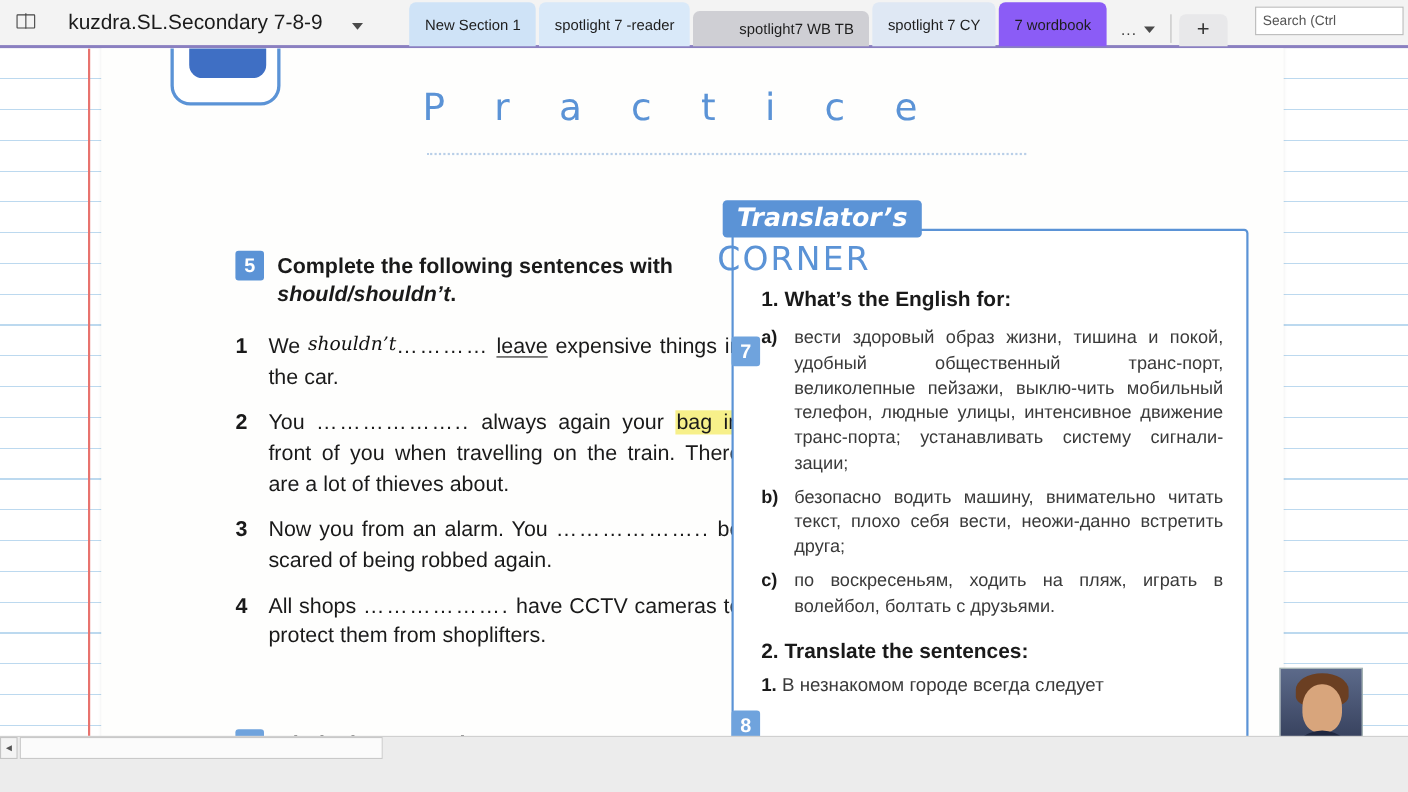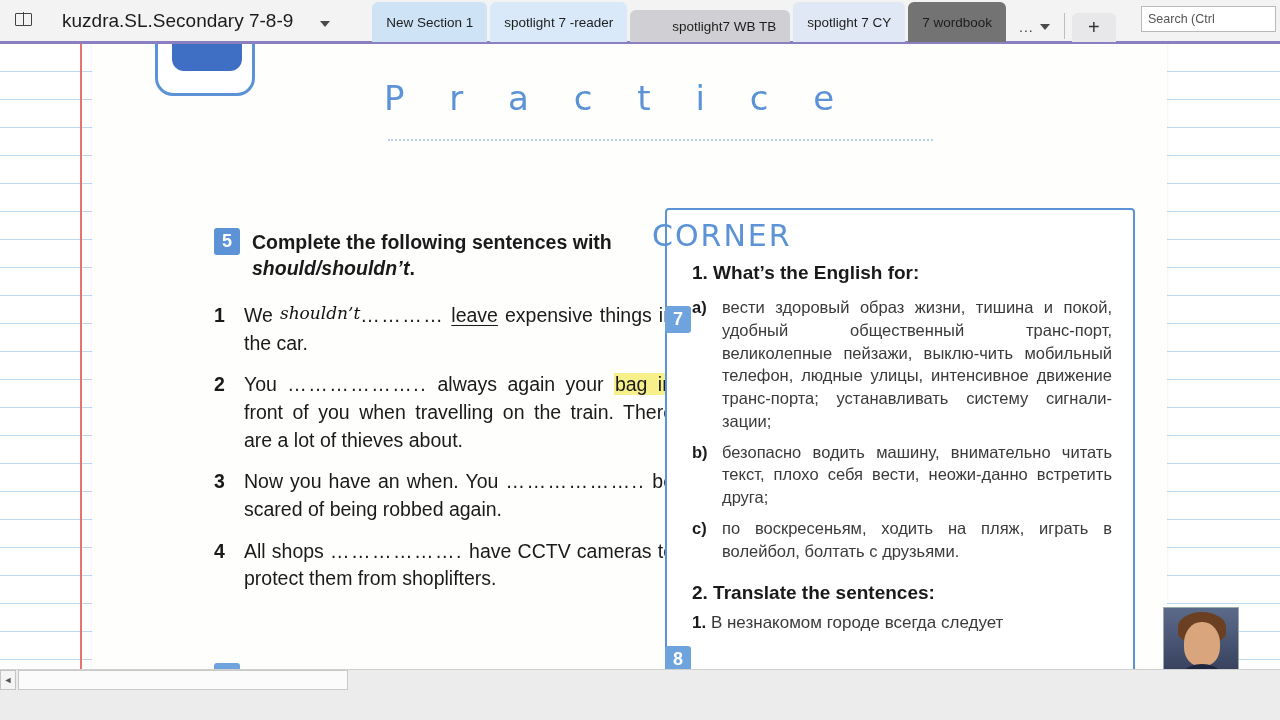--- a/index.html
+++ b/index.html
@@ -59,21 +59,21 @@
     color: #1d1d1d;
     border-radius: 6px 6px 0 0;
     white-space: nowrap;
     position: relative;
     top: 1px;
   }
   .tab.t1 { background: #cfe3f7; }
   .tab.t2 { background: #d9e9f9; }
   .tab.active { background: #cfcfd4; height: 32px; font-weight: 400; padding-left: 42px; }
   .tab.t4 { background: #dfe8f4; }
-  .tab.t5 { background: #737373; }
+  .tab.t5 { background: #8b5cf6; }
   .tab-more {
     display: flex; align-items: center; gap: 6px;
     padding: 0 10px; height: 29px; font-size: 14px; color: #3a3a3a;
   }
   .tab-more .dots { letter-spacing: 1px; }
   .tab-more .cd {
     width: 0; height: 0;
     border-left: 5px solid transparent;
     border-right: 5px solid transparent;
     border-top: 6px solid #4a4a4a;
@@ -385,36 +385,37 @@
         <div class="ex-item">
           <div class="num">2</div>
           <div class="body">
             <span>You </span><span class="dots-fill">………………..</span><span> always again your </span><span class="hl-yellow">bag in</span><span> front of you when travelling on the train. There are a lot of thieves about.</span>
           </div>
         </div>
 
         <div class="ex-item">
           <div class="num">3</div>
           <div class="body">
-            <span>Now you have an when. You </span><span class="dots-fill">………………..</span><span> be scared of being robbed again.</span>
+            <span>Now you from an alarm. You </span><span class="dots-fill">………………..</span><span> be scared of being robbed again.</span>
           </div>
         </div>
 
         <div class="ex-item">
           <div class="num">4</div>
           <div class="body">
             <span>All shops </span><span class="dots-fill">……………….</span><span> have CCTV cameras to protect them from shoplifters.</span>
           </div>
         </div>
       </div>
 
       <div class="exnum light" style="left:122px; top:663px;">6</div>
       <div class="circle-task" style="left:160px;">Circle the correct item.</div>
 
       <div class="tc-panel"></div>
+      <div class="tc-tag">Translator’s</div>
       <div class="tc-corner">CORNER</div>
 
       <div class="exnum light" style="left:573px; top:306px;">7</div>
       <div class="tc-body">
         <div class="tc-head">1. What’s the English for:</div>
 
         <div class="tc-row" style="margin-top:12px;">
           <div class="lbl">a)</div>
           <div class="txt">вести здоровый образ жизни, тишина и покой, удобный общественный транс-порт, великолепные пейзажи, выклю-чить мобильный телефон, людные улицы, интенсивное движение транс-порта; устанавливать систему сигнали-зации;</div>
         </div>

